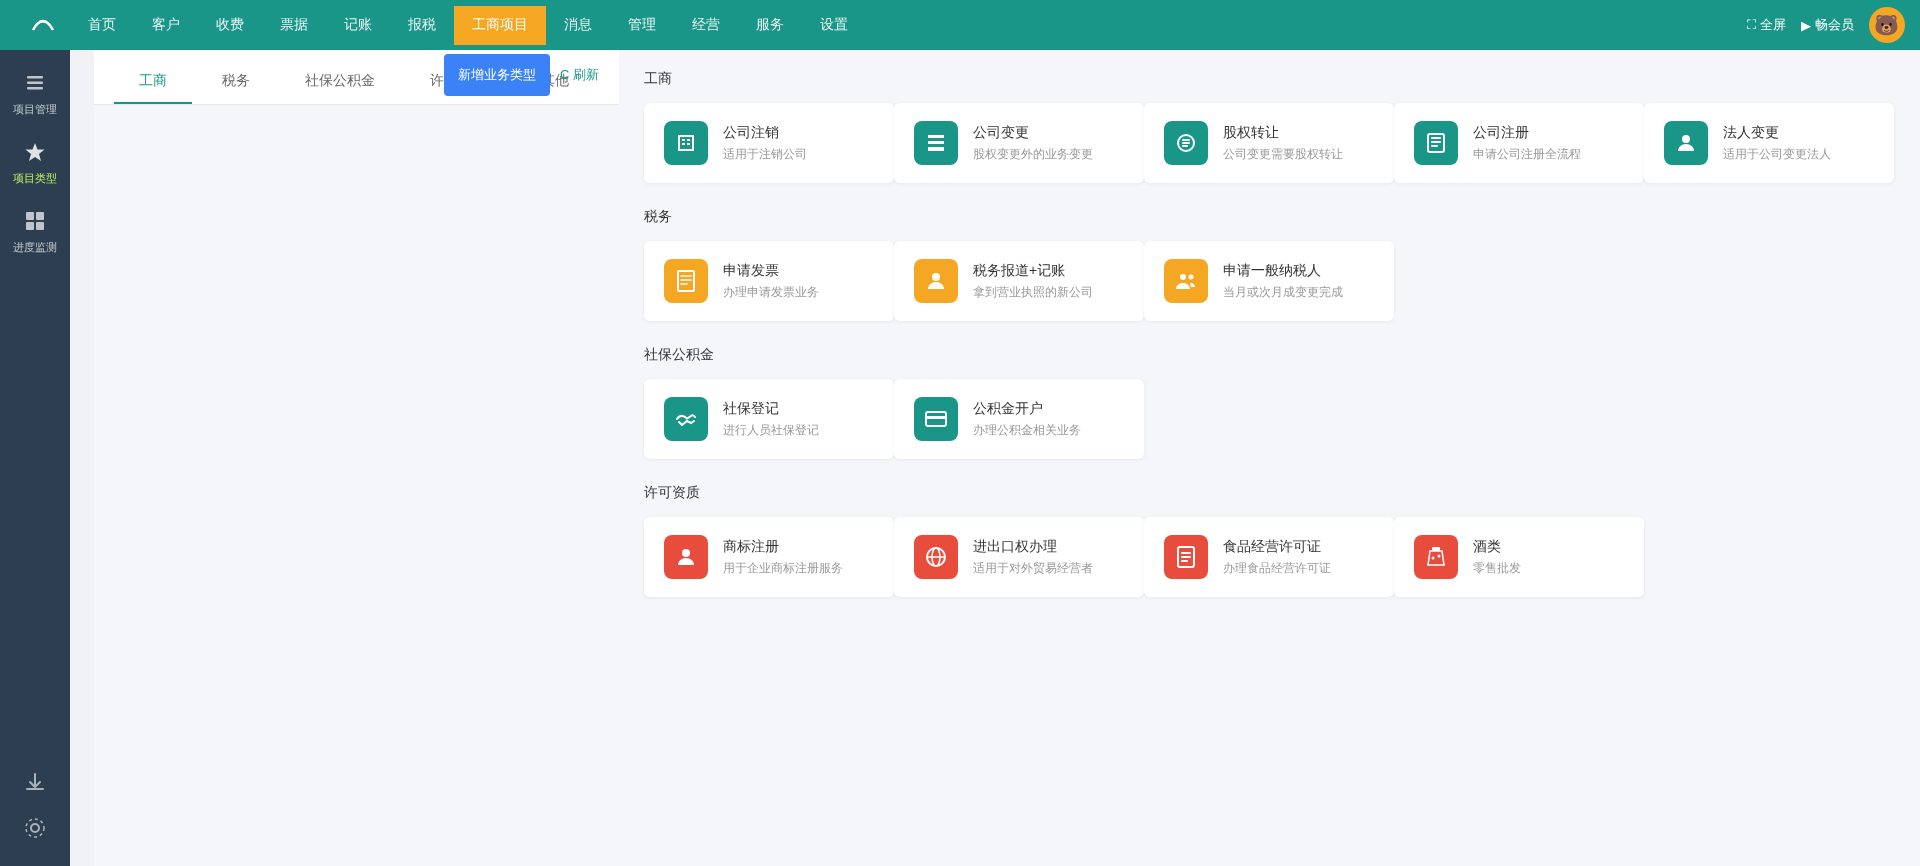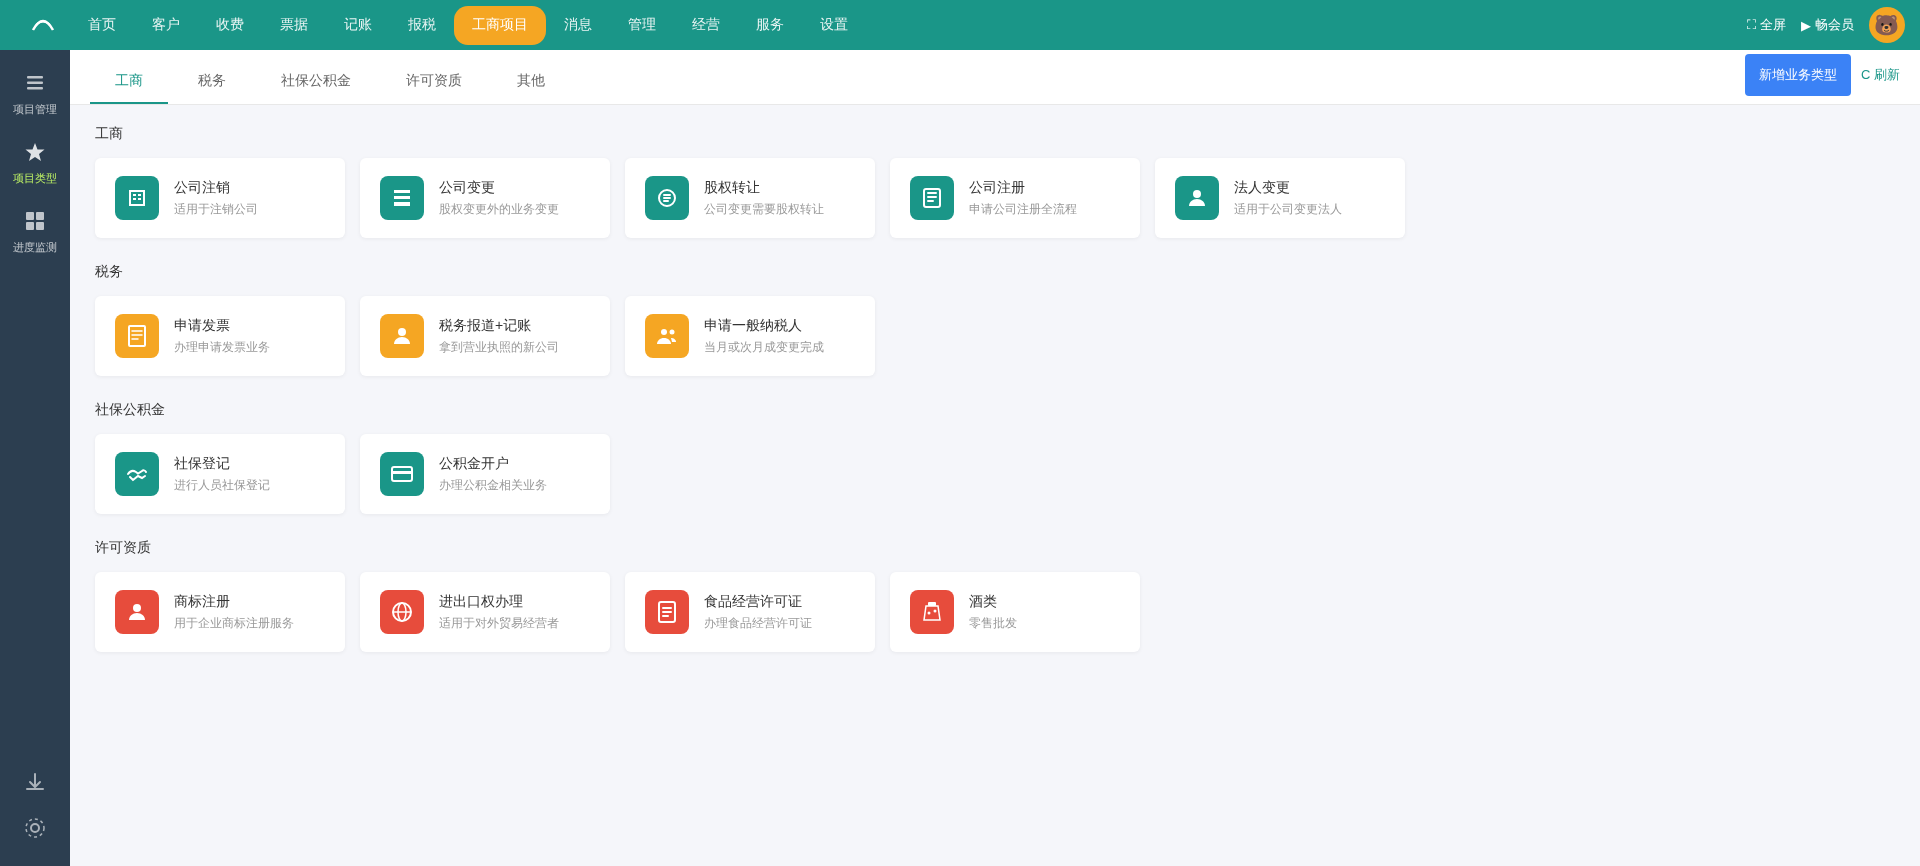--- a/index.html
+++ b/index.html
@@ -34,21 +34,21 @@
       height: 39px;
       display: flex;
       align-items: center;
       font-size: 14px;
       cursor: pointer;
       white-space: nowrap;
     }
     .top-nav-item.active {
       background: #f5a623;
       color: white;
-      border-radius: 14px;
+      border-radius: 0;
     }
     .top-nav-right {
       display: flex;
       align-items: center;
       gap: 15px;
       padding-right: 15px;
       color: white;
       font-size: 13px;
     }
     .top-nav-right-item {
@@ -122,22 +122,23 @@
       color: rgba(255,255,255,0.6);
       cursor: pointer;
       font-size: 18px;
     }
 
     
     .content-area {
       flex: 1;
       background: #f5f6fa;
       display: flex;
-      flex-direction: column;
+      flex-direction: row;
       overflow: hidden;
+      margin-left: 24px;
     }
 
     
     .tab-bar {
       background: white;
       height: 55px;
       display: flex;
       align-items: flex-end;
       padding: 0 20px;
       border-bottom: 1px solid #e8e8e8;
@@ -195,21 +196,20 @@
     .section-title {
       font-size: 14px;
       color: #333;
       margin-bottom: 15px;
       font-weight: 500;
     }
 
     .cards-grid {
       display: flex;
       flex-wrap: wrap;
-      gap: 15px;
       margin-bottom: 25px;
     }
 
     .service-card {
       background: white;
       border-radius: 6px;
       padding: 18px 20px;
       display: flex;
       align-items: center;
       gap: 15px;

